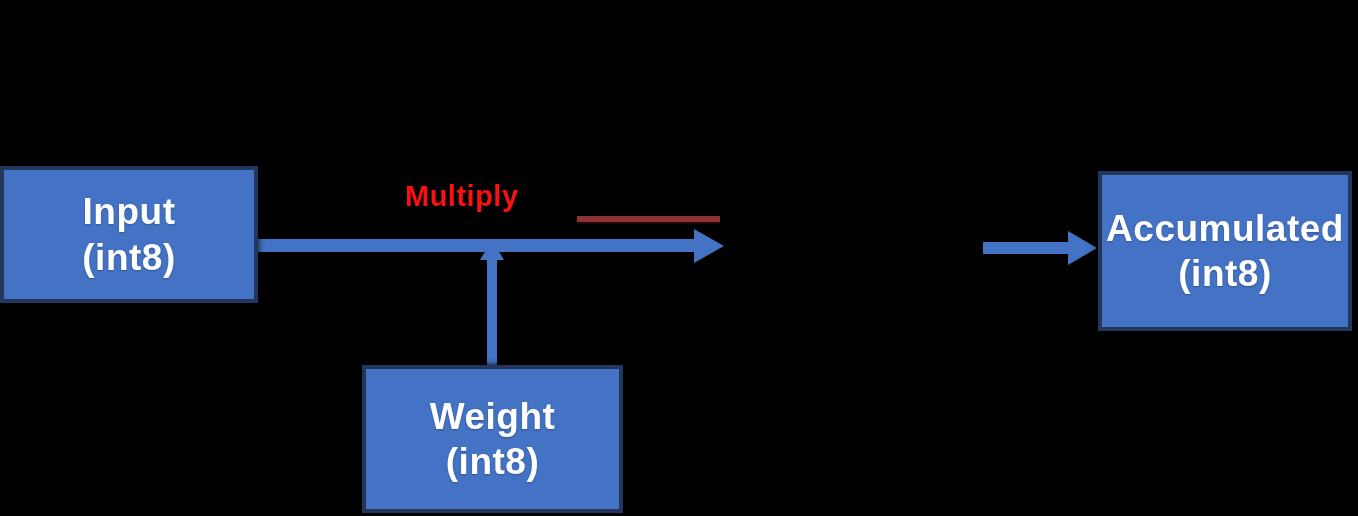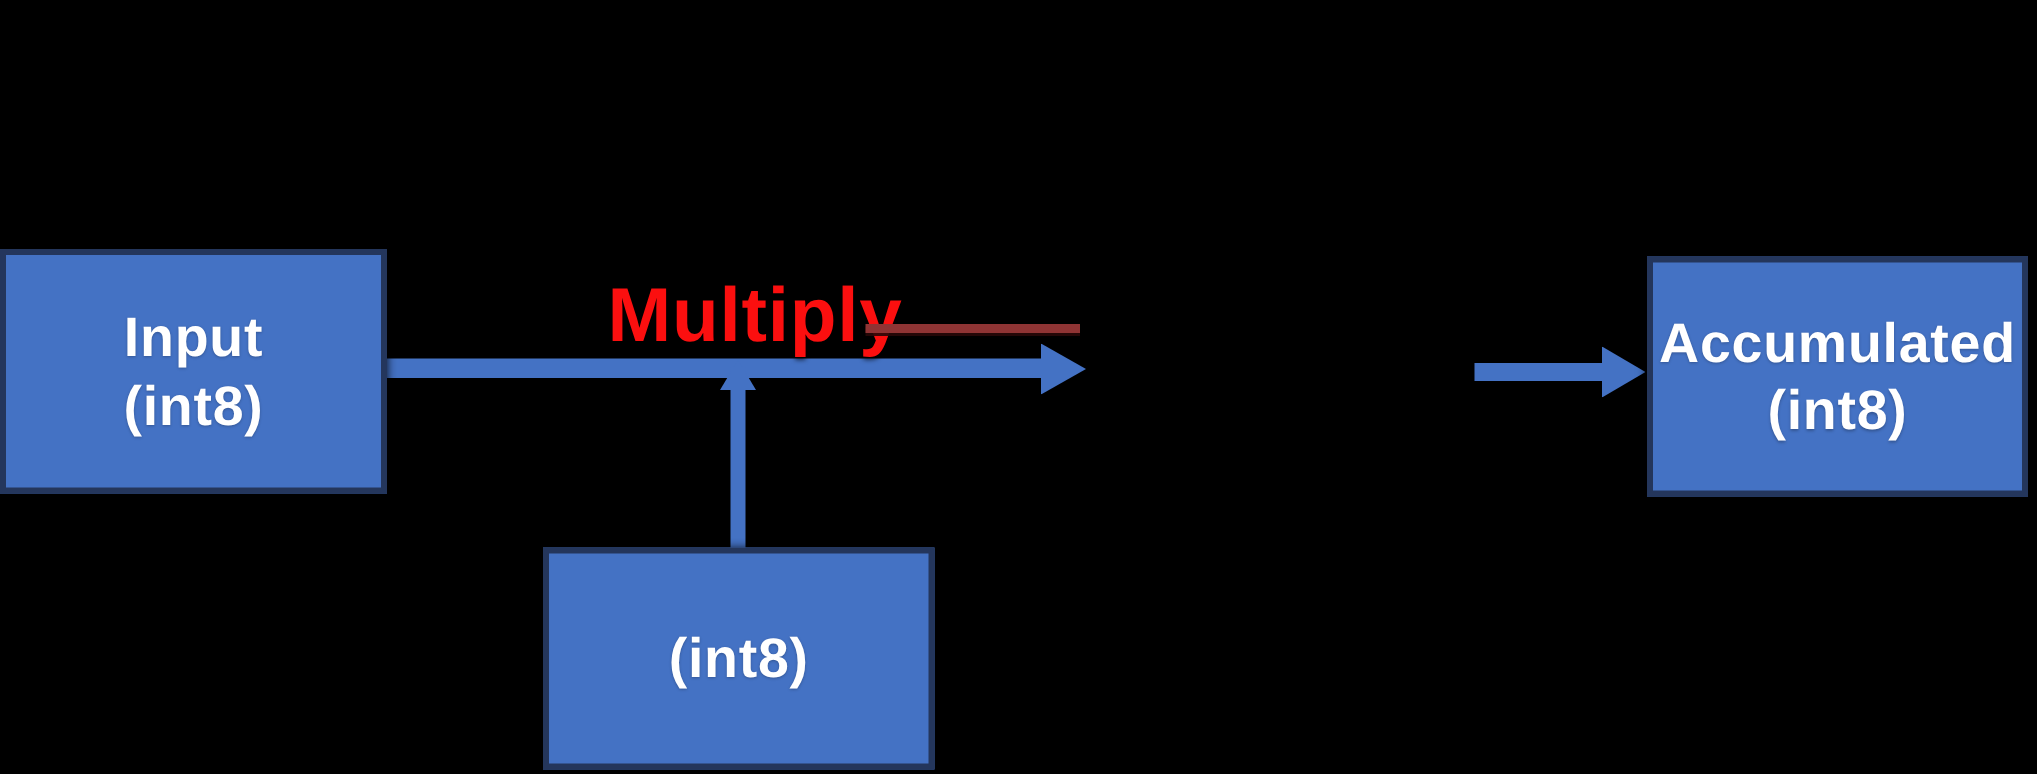--- a/index.html
+++ b/index.html
@@ -27,21 +27,21 @@
     font-weight: 700;
     text-align: center;
     line-height: 1.22;
     box-shadow: 0 0 6px rgba(0,0,0,0.9);
   }
   .node .title, .node .subtitle {
     font-size: 37px;
     letter-spacing: 0.5px;
     text-shadow: 0 1px 2px rgba(0,0,0,0.25);
   }
-  #node-input       { left: 0px;    top: 166px; width: 258px; height: 163px; }
+  #node-input       { left: 0px;    top: 166px; width: 258px; height: 137px; }
   #node-weight      { left: 362px;  top: 365px; width: 261px; height: 148px; }
   #node-accumulated { left: 723px;  top: 170px; width: 262px; height: 153px; }
   #node-requantized { left: 1098px; top: 171px; width: 254px; height: 160px; }
 
   .arrow-body {
     position: absolute;
     background: #4472C4;
   }
   #arrow1-body { left: 258px; top: 239px; width: 438px; height: 13px; }
   #arrow1-head {
@@ -65,21 +65,21 @@
     left: 1068px; top: 231px;
     width: 29px; height: 34px;
     background: #4472C4;
     clip-path: polygon(0 0, 100% 50%, 0 100%);
   }
 
   .op-label {
     position: absolute;
     left: 405px;
     top: 180px;
-    font-size: 51px;
+    font-size: 29px;
     font-weight: 700;
     color: #FB0F0F;
     letter-spacing: 0.5px;
     text-shadow: 0 2px 3px rgba(0,0,0,0.6);
   }
   .op-underline {
     position: absolute;
     left: 577px;
     top: 216px;
     width: 143px;
@@ -104,20 +104,21 @@
 
   <div class="op-label">Multiply</div>
   <div class="op-underline"></div>
 
   <div class="node" id="node-input">
     <div class="title">Input</div>
     <div class="subtitle">(int8)</div>
   </div>
 
   <div class="node" id="node-weight">
+    <div class="title">Weight</div>
     <div class="subtitle">(int8)</div>
   </div>
 
 
   <div class="node" id="node-requantized">
     <div class="title">Accumulated</div>
     <div class="subtitle">(int8)</div>
   </div>
 
 </div>

